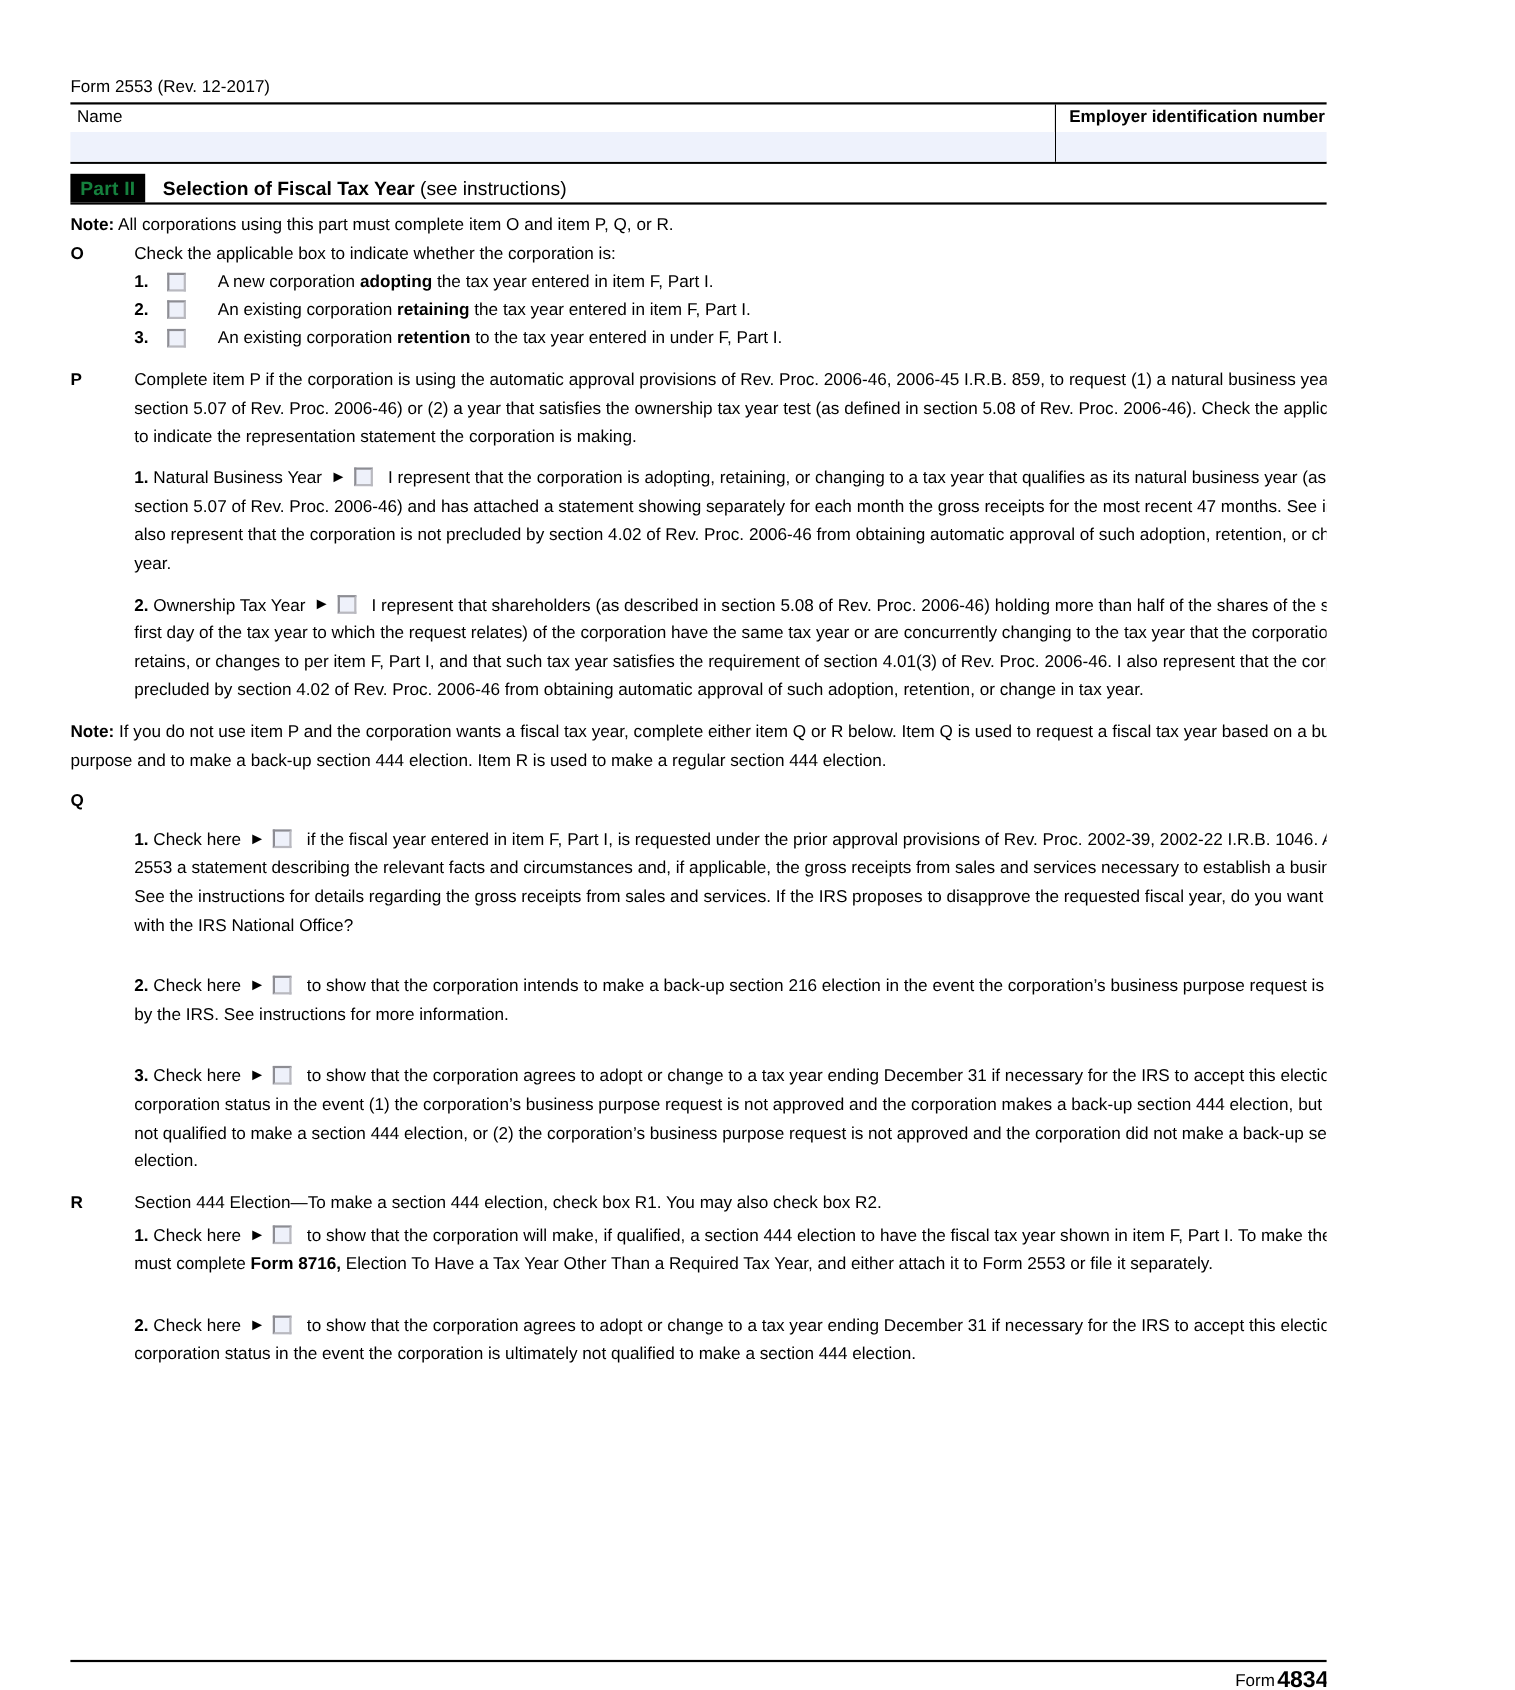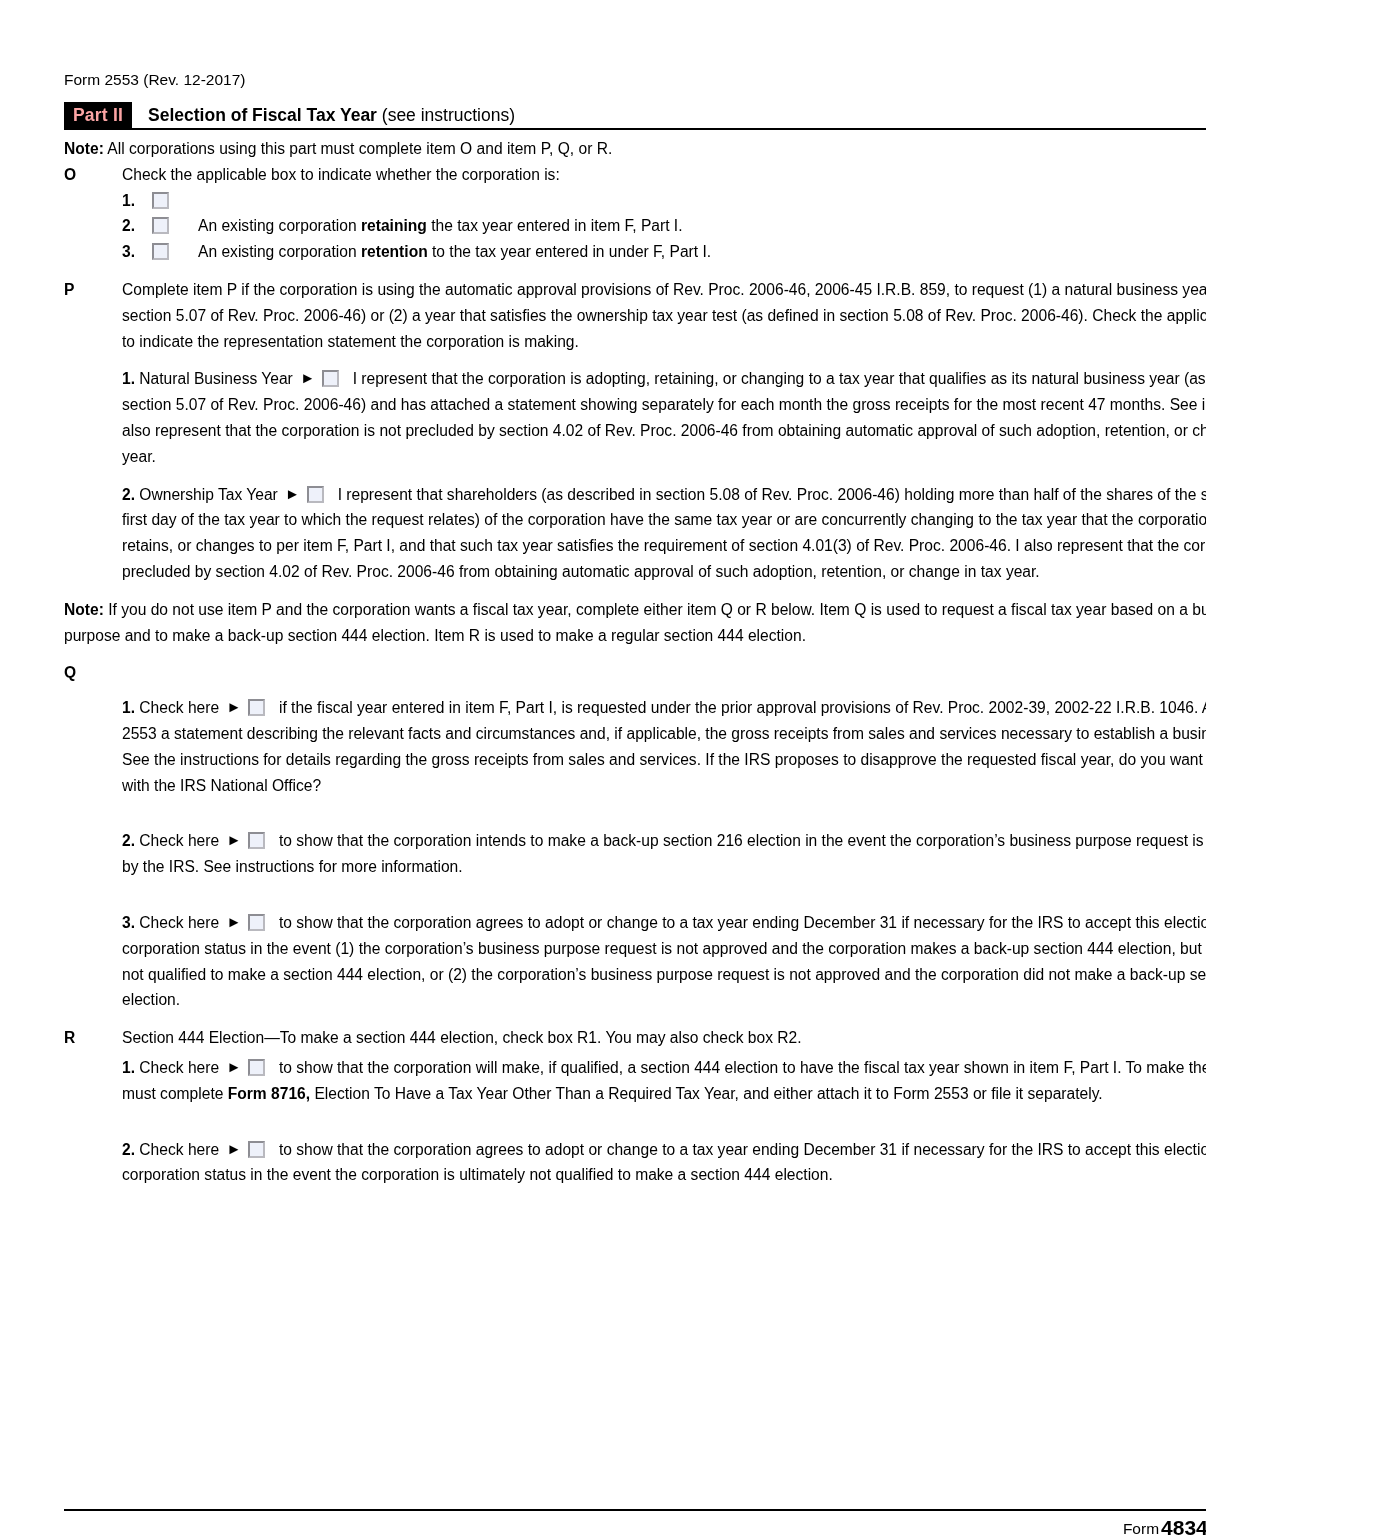--- a/index.html
+++ b/index.html
@@ -79,21 +79,21 @@
   
   .partbar {
     margin-top: 9px;
     border-bottom: 2.5px solid #000;
     display: flex;
     align-items: stretch;
     height: 26px;
   }
   .partbar .tag {
     background: #000;
-    color: #fca5a5;
+    color: #15803d;
     font-weight: bold;
     font-size: 17.5px;
     line-height: 26px;
     padding: 0 9px 0 9px;
     letter-spacing: 0.2px;
   }
   .partbar .ttl {
     font-weight: bold;
     font-size: 17.5px;
     line-height: 26px;
@@ -207,20 +207,30 @@
 <div class="page">
   <div class="sheet">
 
     <div class="topline">
       <span class="form-id">Form 2553 (Rev. 12-2017)</span>
       <span class="page-wrap">
         <span>Page</span><span class="page-num">3</span>
       </span>
     </div>
 
+    <div class="idblock">
+      <div class="idcell name">
+        <span class="cap">Name</span>
+        <div class="fill"></div>
+      </div>
+      <div class="idcell ein">
+        <span class="cap">Employer identification number</span>
+        <div class="fill"></div>
+      </div>
+    </div>
 
     <div class="partbar">
       <span class="tag">Part II</span>
       <span class="ttl"><span>Selection of Fiscal Tax Year</span><span class="reg">&nbsp;<span>(see instructions)</span></span></span>
     </div>
 
     <div class="body">
 
       <div class="noteline"><b>Note:</b><span> All corporations using this part must complete item O and item P, Q, or R.</span></div>
 
@@ -228,20 +238,21 @@
         <div class="letter">O</div>
         <div class="content">Check the applicable box to indicate whether the corporation is:</div>
       </div>
 
       <div class="olist">
         <div class="oitem">
           <div class="num">1.</div>
           <div class="cbwrap">
               <span class="cb"></span>
             </div>
+          <div class="txt"><span>A new corporation </span><b class="bold">adopting</b><span> the tax year entered in item F, Part I.</span></div>
         </div>
         <div class="oitem">
           <div class="num">2.</div>
           <div class="cbwrap">
               <span class="cb"></span>
             </div>
           <div class="txt"><span>An existing corporation </span><b class="bold">retaining</b><span> the tax year entered in item F, Part I.</span></div>
         </div>
         <div class="oitem">
           <div class="num">3.</div>

